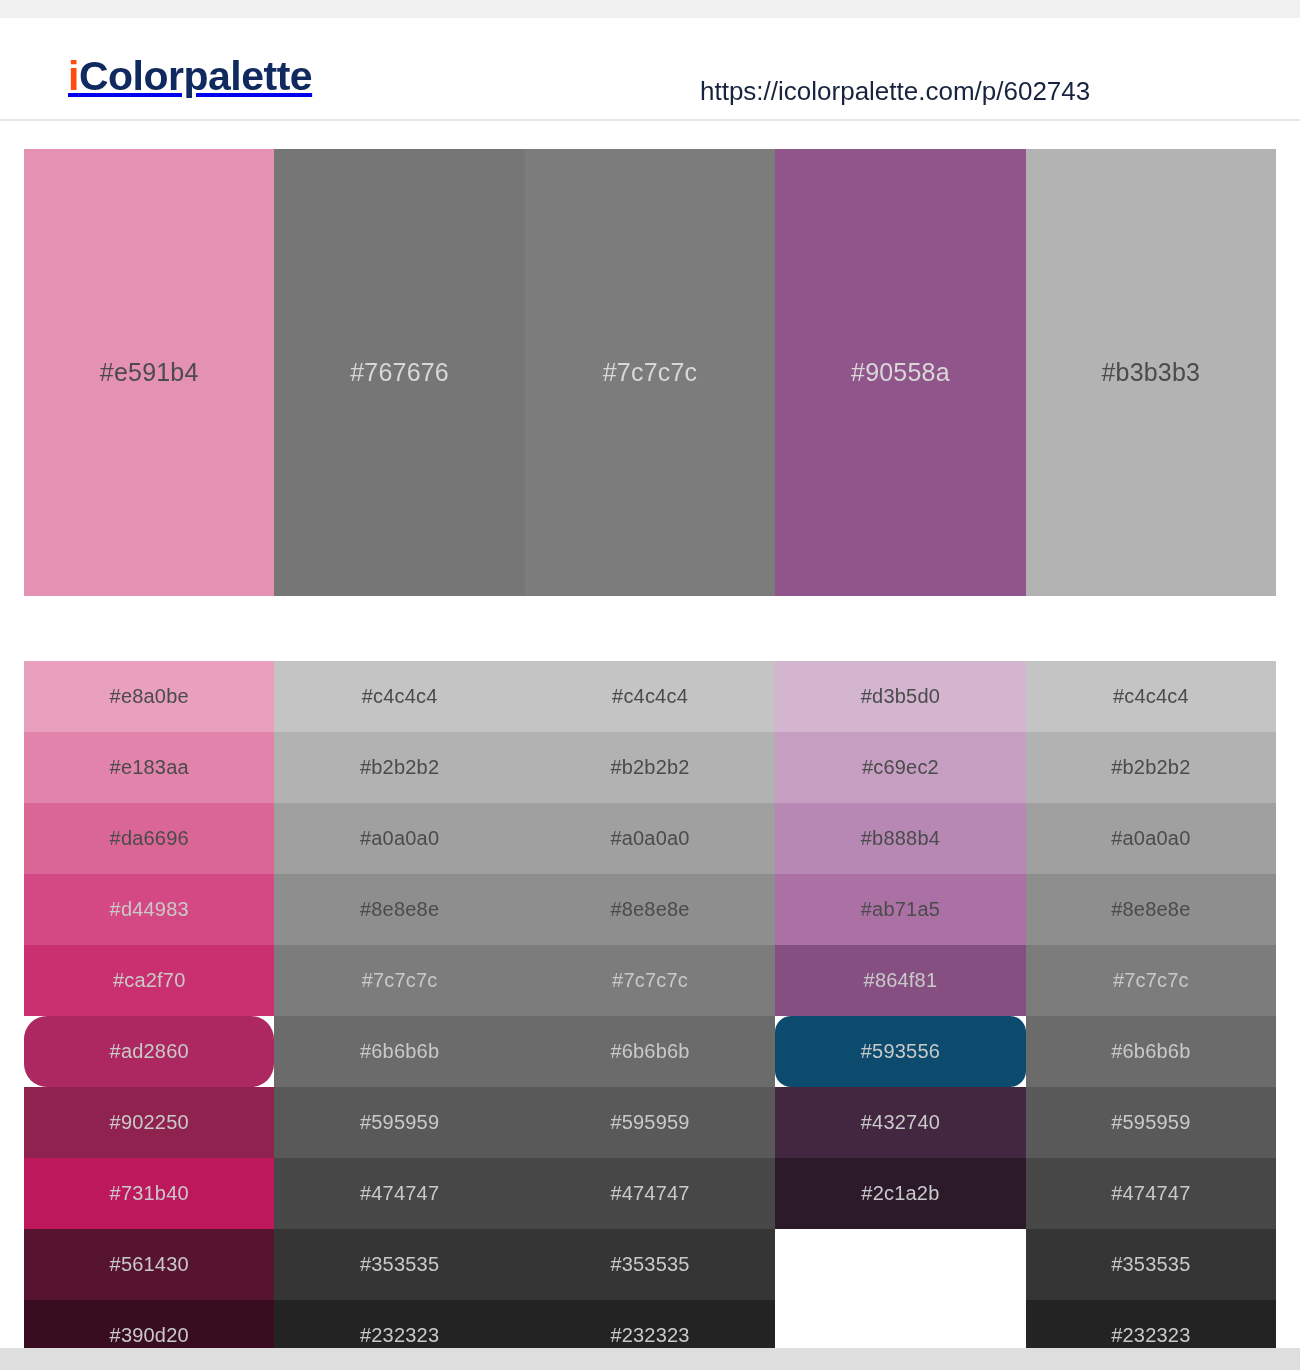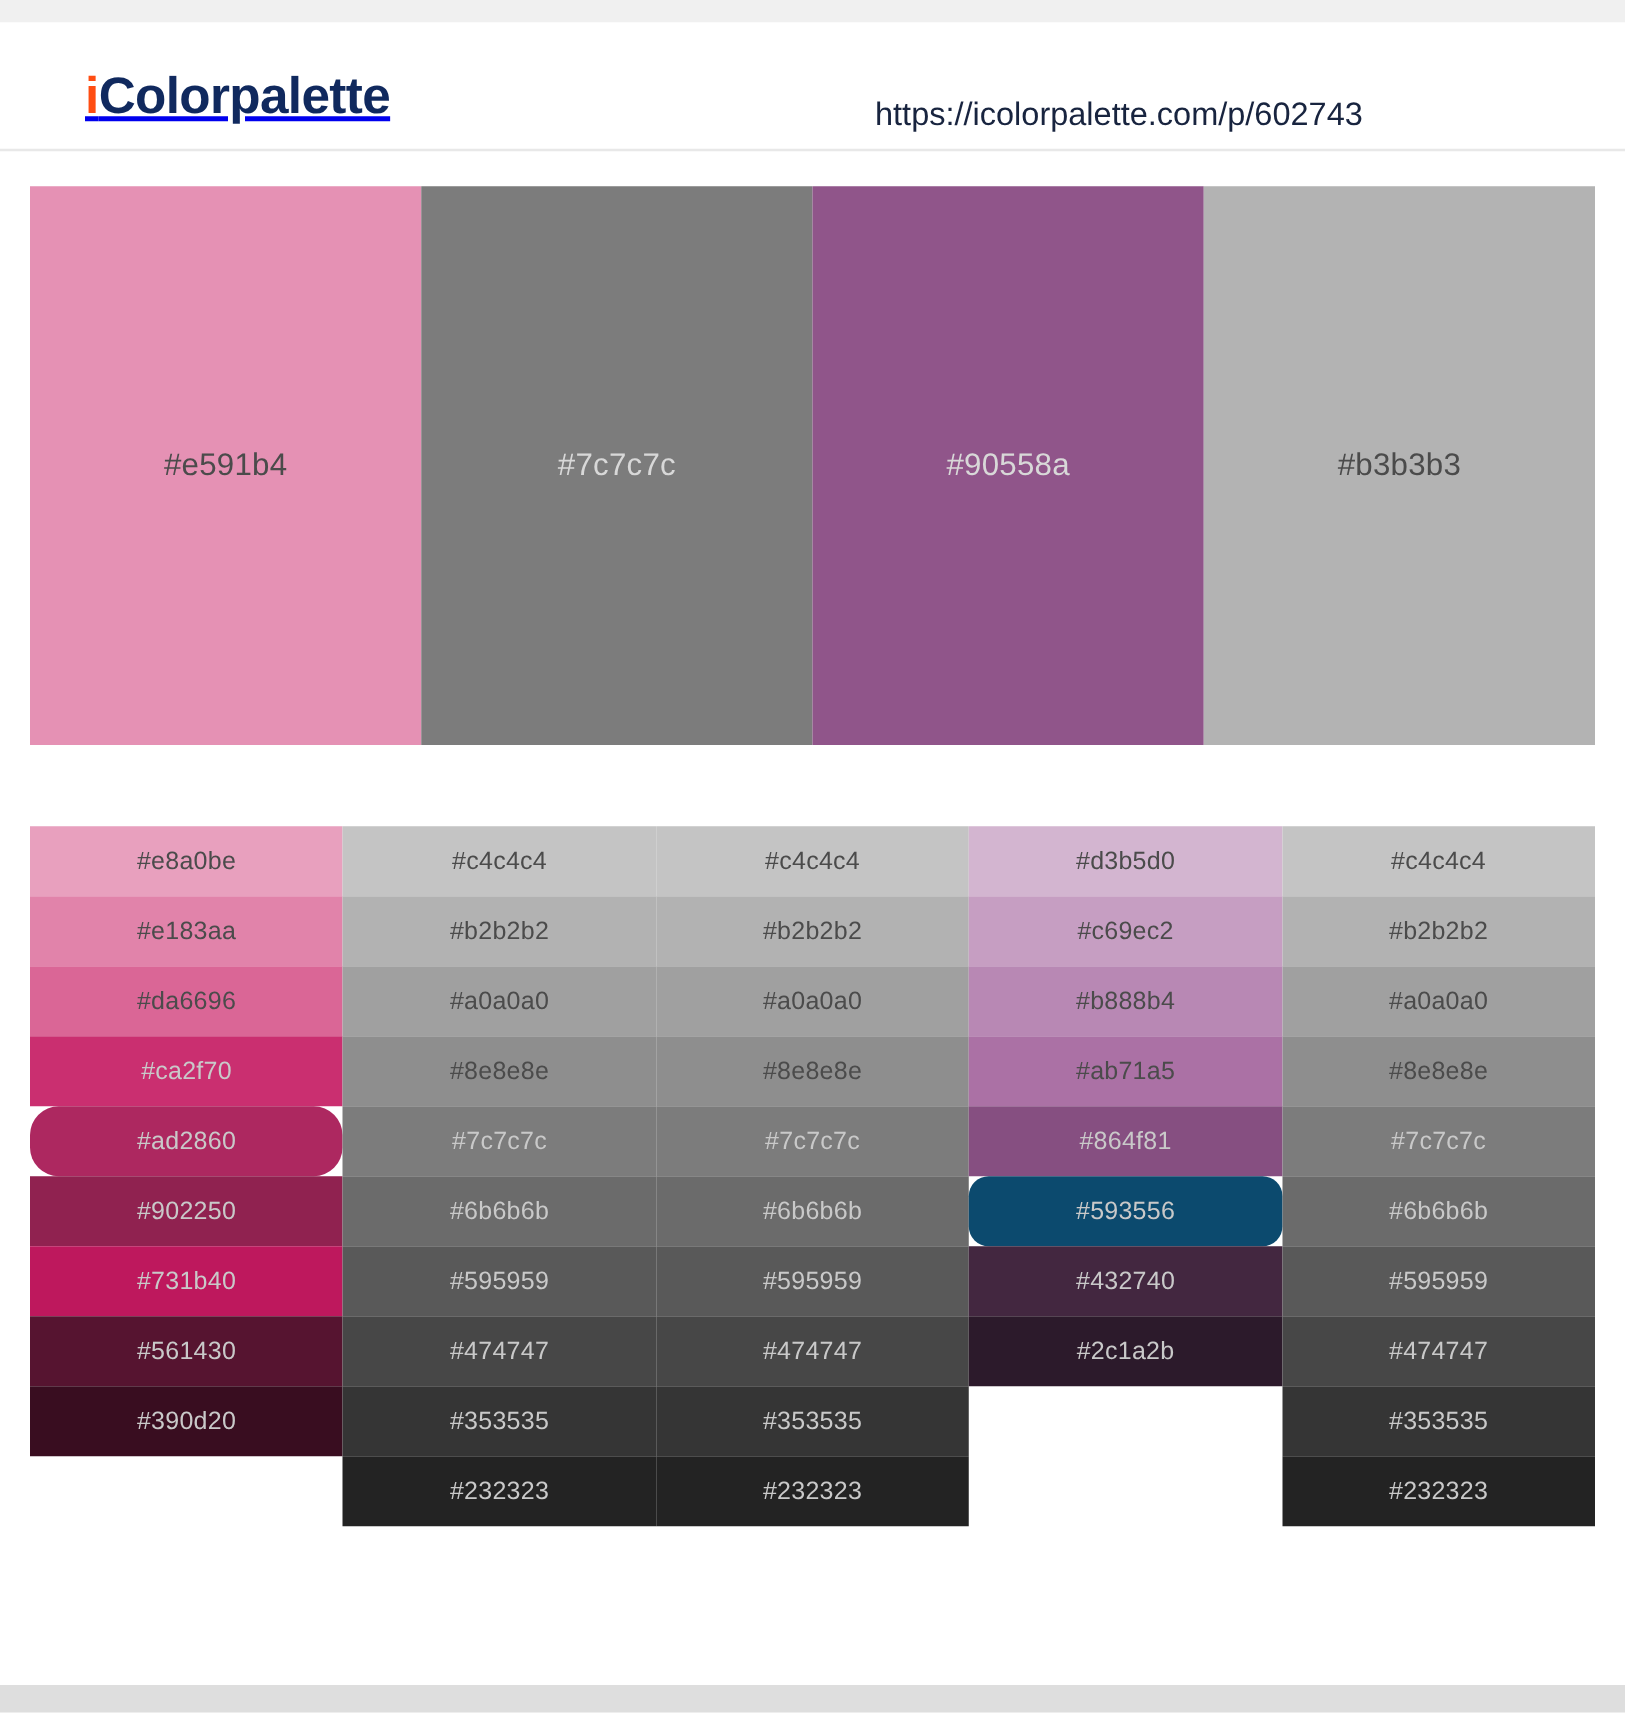--- a/index.html
+++ b/index.html
@@ -83,21 +83,21 @@
   .shade-grid {
     display: flex;
     width: 1252px;
   }
   .shade-col {
     flex: 1 1 0;
     display: flex;
     flex-direction: column;
   }
   .shade-cell {
-    height: 56px;
+    height: 71px;
     display: flex;
     align-items: center;
     justify-content: center;
     font-size: 20px;
     letter-spacing: 0.2px;
   }
   .shade-cell.on-dark  { color: #c9c9c9; }
   .shade-cell.on-light { color: #4b4b4b; }
 
   
@@ -122,38 +122,42 @@
   <div class="header-url">https://icolorpalette.com/p/602743</div>
 </header>
 
 <main>
 
   <section class="palette-wrap">
     <div class="palette-strip" id="palette-strip">
         <div class="palette-swatch" style="background: rgb(229, 145, 180);">
           <span class="hex on-light">#e591b4</span>
         </div>
+        <div class="palette-swatch" style="background: rgb(118, 118, 118);">
+          <span class="hex on-dark">#767676</span>
+        </div>
         <div class="palette-swatch" style="background: rgb(124, 124, 124);">
           <span class="hex on-dark">#7c7c7c</span>
         </div>
         <div class="palette-swatch" style="background: rgb(144, 85, 138);">
           <span class="hex on-dark">#90558a</span>
         </div>
         <div class="palette-swatch" style="background: rgb(179, 179, 179);">
           <span class="hex on-light">#b3b3b3</span>
         </div>
       </div>
   </section>
 
   <section class="grid-wrap">
     <div class="shade-grid" id="shade-grid">
         <div class="shade-col">
           <div class="shade-cell on-light" style="background: rgb(232, 160, 190);">#e8a0be</div>
           <div class="shade-cell on-light" style="background: rgb(225, 131, 170);">#e183aa</div>
           <div class="shade-cell on-light" style="background: rgb(218, 102, 150);">#da6696</div>
+          <div class="shade-cell on-dark" style="background: rgb(212, 73, 131);">#d44983</div>
           <div class="shade-cell on-dark" style="background: rgb(202, 47, 112);">#ca2f70</div>
           <div class="shade-cell on-dark" style="background: rgb(173, 40, 96); border-radius: 23px;">#ad2860</div>
           <div class="shade-cell on-dark" style="background: rgb(144, 34, 80);">#902250</div>
           <div class="shade-cell on-dark" style="background: #be185d;">#731b40</div>
           <div class="shade-cell on-dark" style="background: rgb(86, 20, 48);">#561430</div>
           <div class="shade-cell on-dark" style="background: rgb(57, 13, 32);">#390d20</div>
         </div>
         <div class="shade-col">
           <div class="shade-cell on-light" style="background: rgb(196, 196, 196);">#c4c4c4</div>
           <div class="shade-cell on-light" style="background: rgb(178, 178, 178);">#b2b2b2</div>

